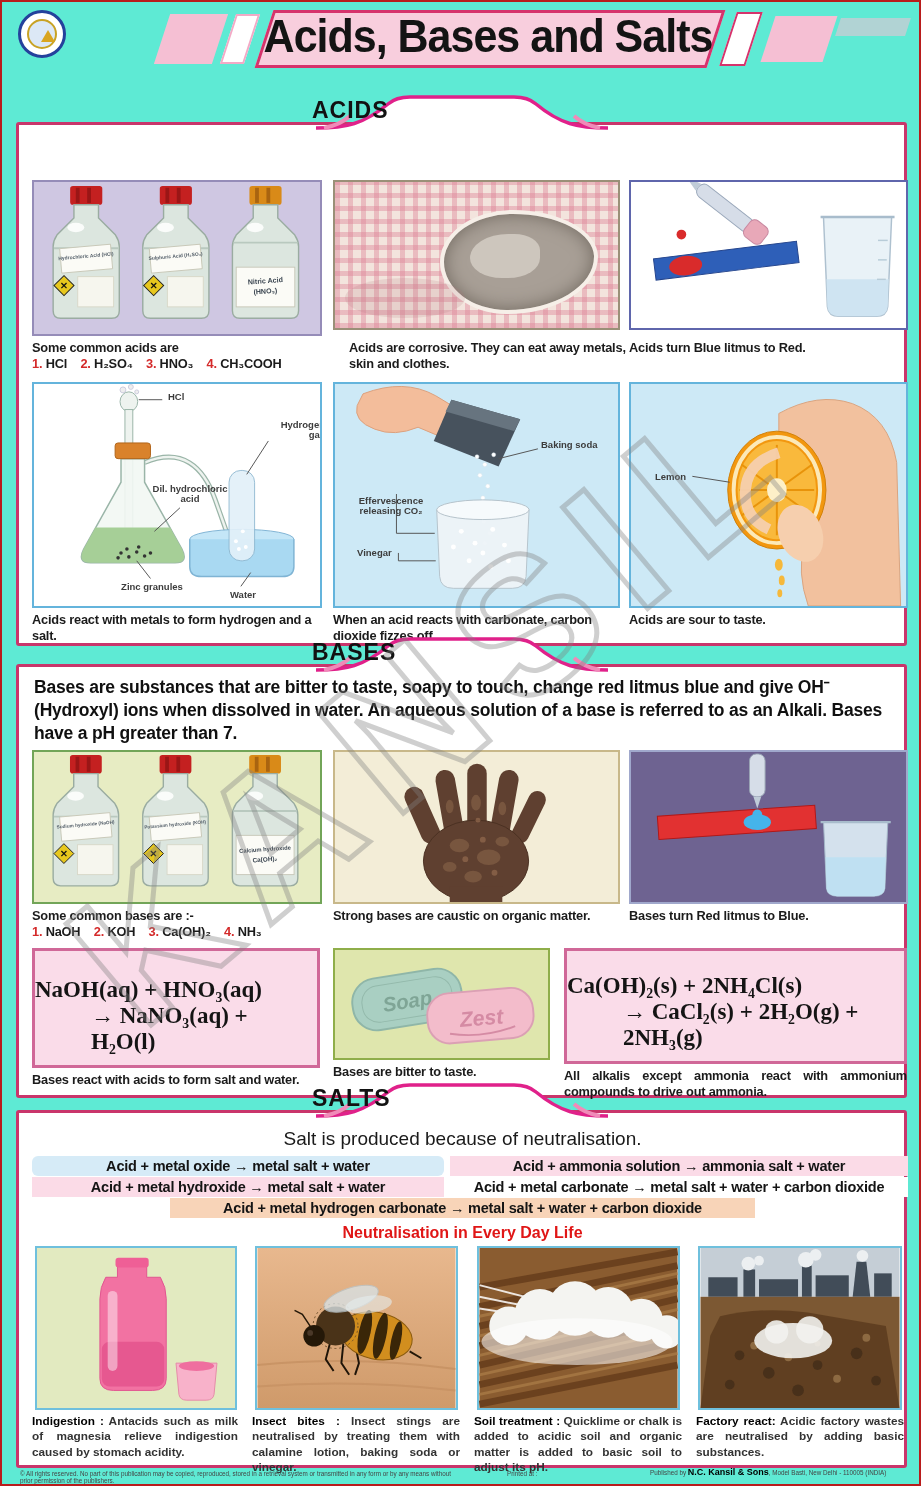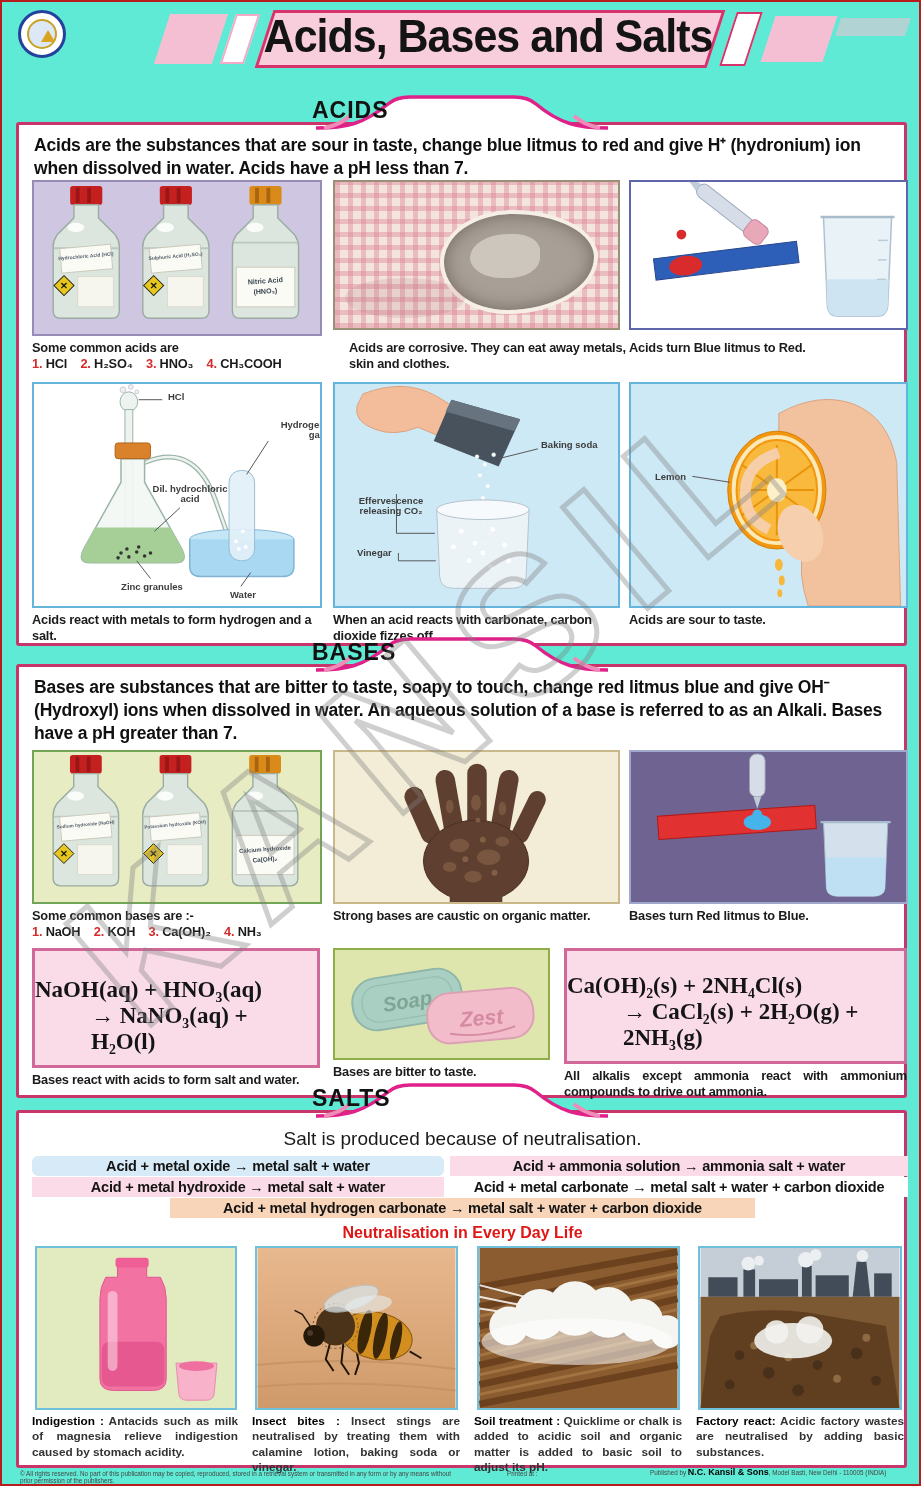--- a/index.html
+++ b/index.html
@@ -78,21 +78,20 @@
   <div class="section" style="top:120px;height:524px;"></div>
   <div class="tabwrap" style="left:310px;top:86px;">
     <svg width="300" height="42" viewBox="0 0 300 42">
       <path d="M4 40 C34 40 52 36 76 16 Q84 9 98 9 L202 9 Q216 9 224 16 C248 36 266 40 296 40 Z" fill="#ffffff"></path>
       <path d="M4 40 C34 40 52 36 76 16 Q84 9 98 9 L202 9 Q216 9 224 16 C248 36 266 40 296 40" fill="none" stroke="#e0218a" stroke-width="3.5"></path>
       <path d="M12 40 q16 -3 26 -12" stroke="#f08ab8" stroke-width="4" fill="none"></path>
       <path d="M288 40 q-16 -3 -26 -12" stroke="#f08ab8" stroke-width="4" fill="none"></path>
     </svg>
     <div class="tab-label">ACIDS</div>
   </div>
-  <div class="intro" style="left:32px;top:132px;width:858px;">Acids are the substances that are sour in taste, change blue litmus to red and give H⁺ (hydronium) ion when dissolved in water. Acids have a pH less than 7.</div>
 
   <div class="panel" style="left:30px;top:178px;width:290px;height:156px;background:#cfc7e2;border:2px solid #958cb8;">
     <svg width="286" height="152" viewBox="0 0 290 156">
       <g transform="translate(14,4) scale(0.97)">
         <rect x="22" y="0" width="34" height="20" rx="3" fill="#c42020"></rect>
           <rect x="28" y="2" width="4" height="16" fill="#9a1616"></rect>
           <rect x="40" y="2" width="4" height="16" fill="#9a1616"></rect>
         <path d="M26 20 L26 34 L8 52 Q4 58 4 64 L4 132 Q4 140 12 140 L66 140 Q74 140 74 132 L74 64 Q74 58 70 52 L52 34 L52 20 Z" fill="#dce6df" stroke="#9aaca1" stroke-width="1.5"></path>
         <ellipse cx="28" cy="44" rx="9" ry="5" fill="#fff" opacity="0.85"></ellipse>
         <line x1="5" y1="66" x2="73" y2="66" stroke="#b9c9bf" stroke-width="2"></line>

